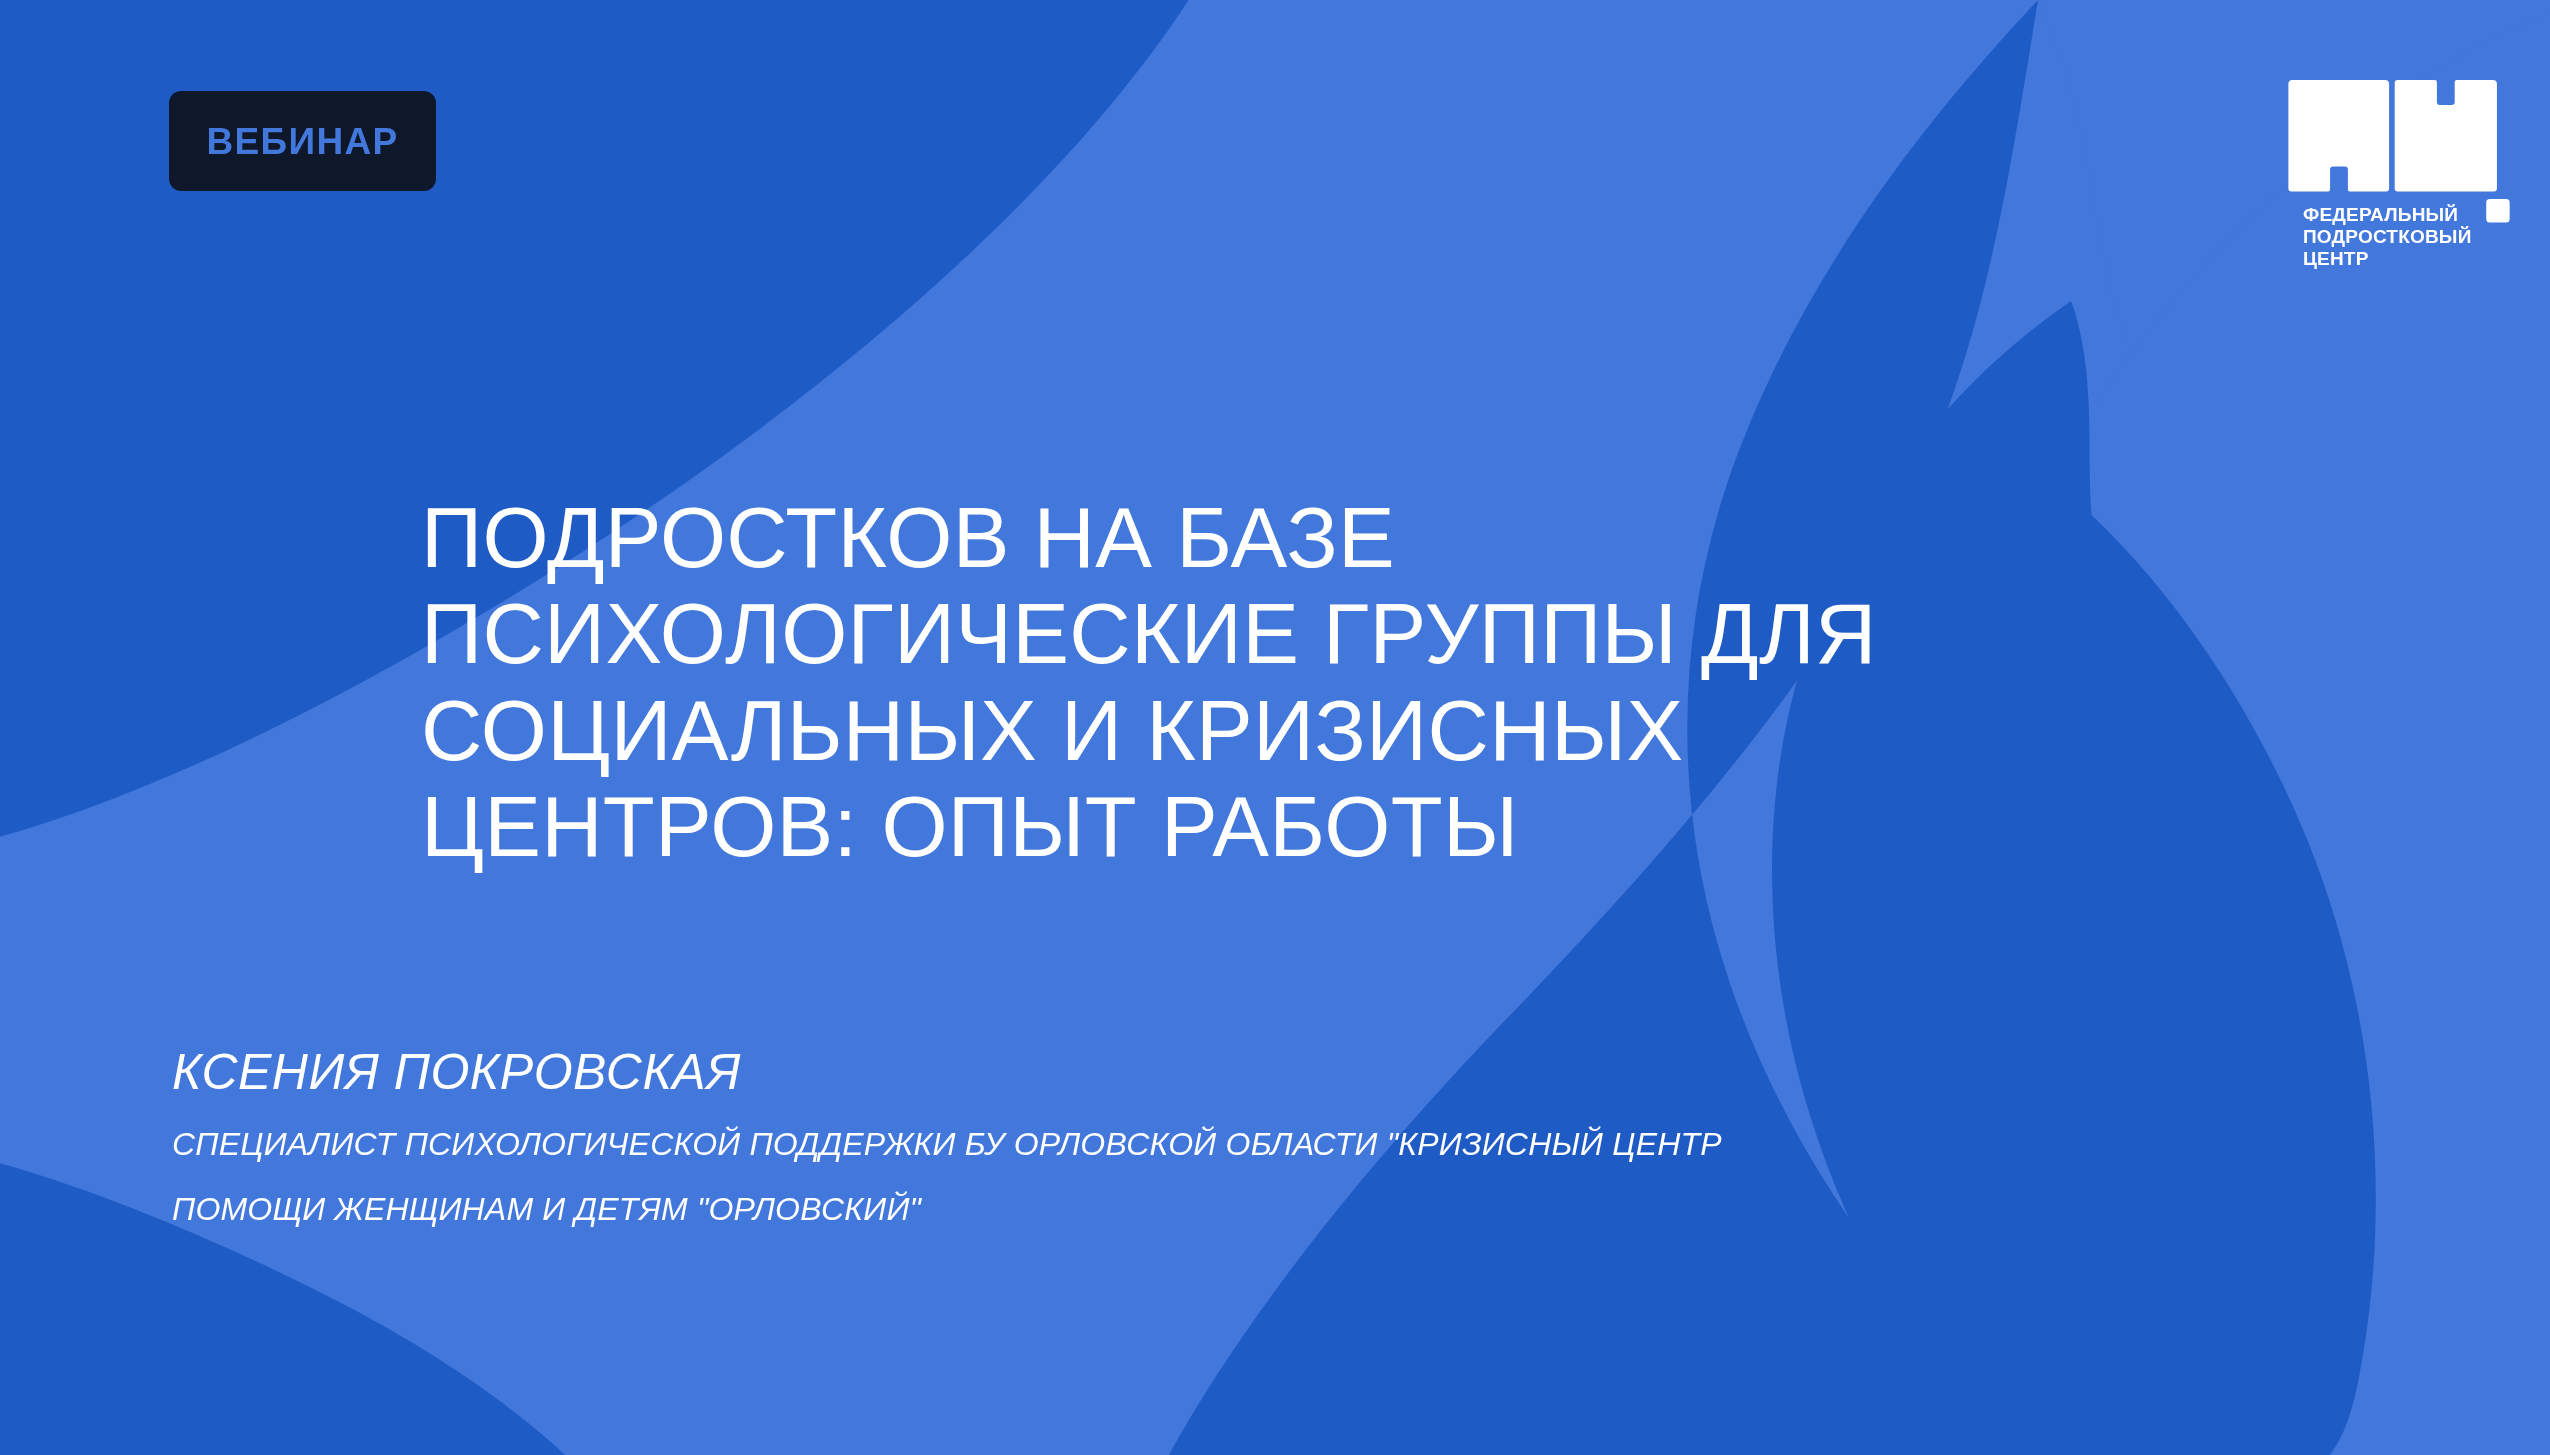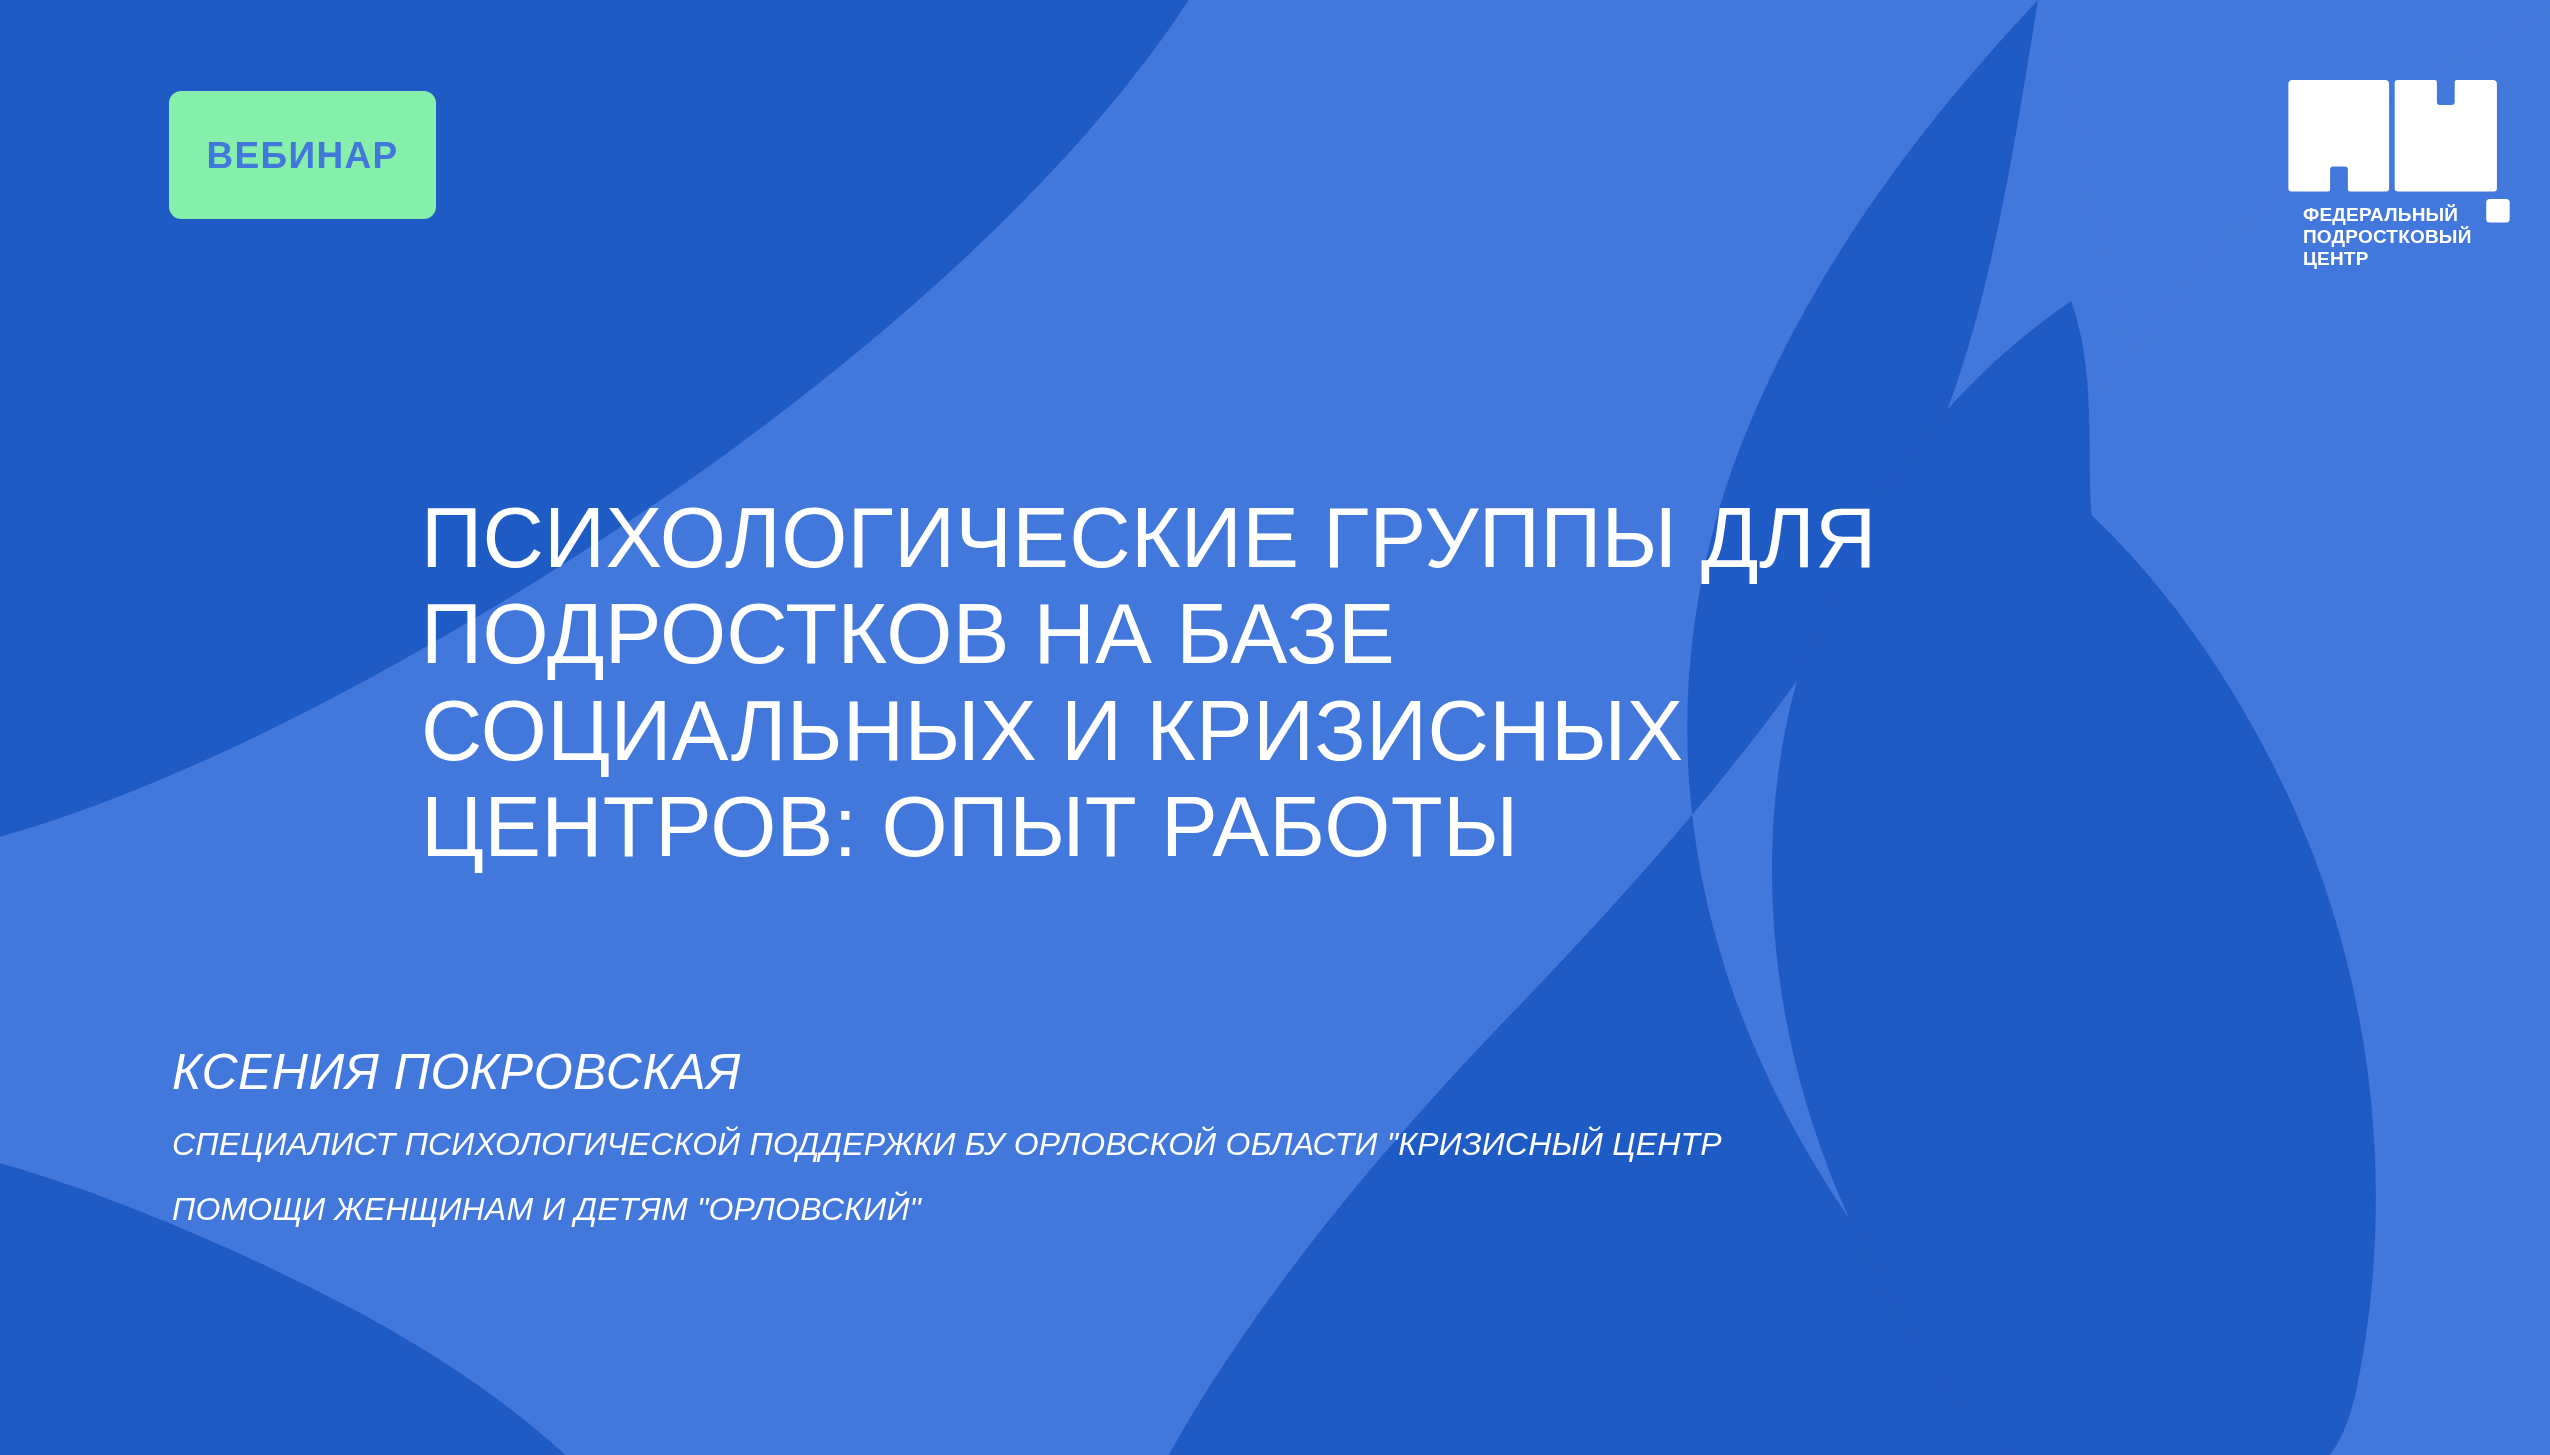--- a/index.html
+++ b/index.html
@@ -19,22 +19,22 @@
   .bg-waves {
     position:absolute; inset:0;
     width:100%; height:100%;
     display:block;
   }
 
   
   .badge {
     position:absolute;
     left:169px; top:91px;
-    width:267px; height:128px;
-    background:#86efac;
+    width:267px; height:100px;
+    background:#0f172a;
     border-radius:12.2px;
     display:flex; align-items:center; justify-content:center;
   }
   .badge-label {
     color:#4277db;
     font-size:37px;
     font-weight:700;
     letter-spacing:1.3px;
     line-height:1;
     white-space:nowrap;
@@ -165,22 +165,22 @@
       <rect x="0" y="0" width="46" height="46" rx="7" fill="#ffffff"></rect>
     </svg>
     <div class="logo-text">
       <div>ФЕДЕРАЛЬНЫЙ</div>
       <div>ПОДРОСТКОВЫЙ</div>
       <div>ЦЕНТР</div>
     </div>
   </div>
 
   <div class="title">
+    <div>ПОДРОСТКОВ НА БАЗЕ</div>
     <div>ПСИХОЛОГИЧЕСКИЕ ГРУППЫ ДЛЯ</div>
-    <div>ПОДРОСТКОВ НА БАЗЕ</div>
     <div>СОЦИАЛЬНЫХ И КРИЗИСНЫХ</div>
     <div>ЦЕНТРОВ: ОПЫТ РАБОТЫ</div>
   </div>
 
   <div class="speaker">
     <div class="speaker-name">КСЕНИЯ ПОКРОВСКАЯ</div>
     <div class="speaker-role">
       <div>СПЕЦИАЛИСТ ПСИХОЛОГИЧЕСКОЙ ПОДДЕРЖКИ БУ ОРЛОВСКОЙ ОБЛАСТИ "КРИЗИСНЫЙ ЦЕНТР</div>
       <div>ПОМОЩИ ЖЕНЩИНАМ И ДЕТЯМ "ОРЛОВСКИЙ"</div>
     </div>

